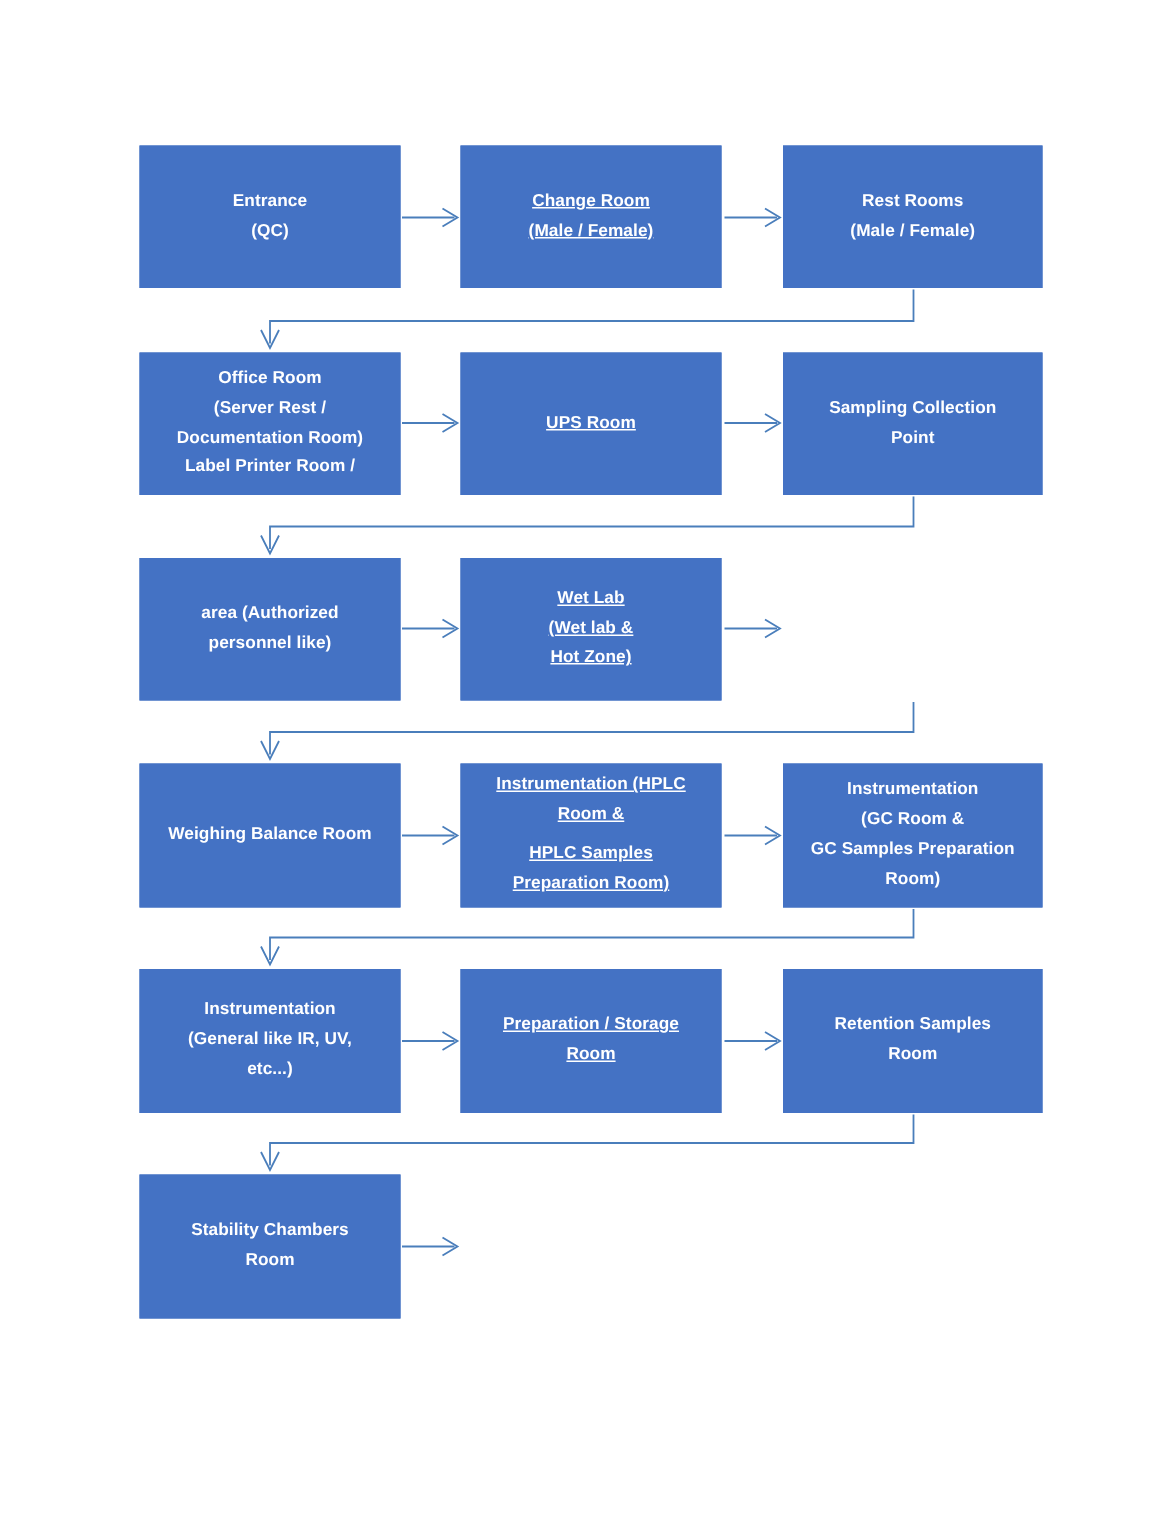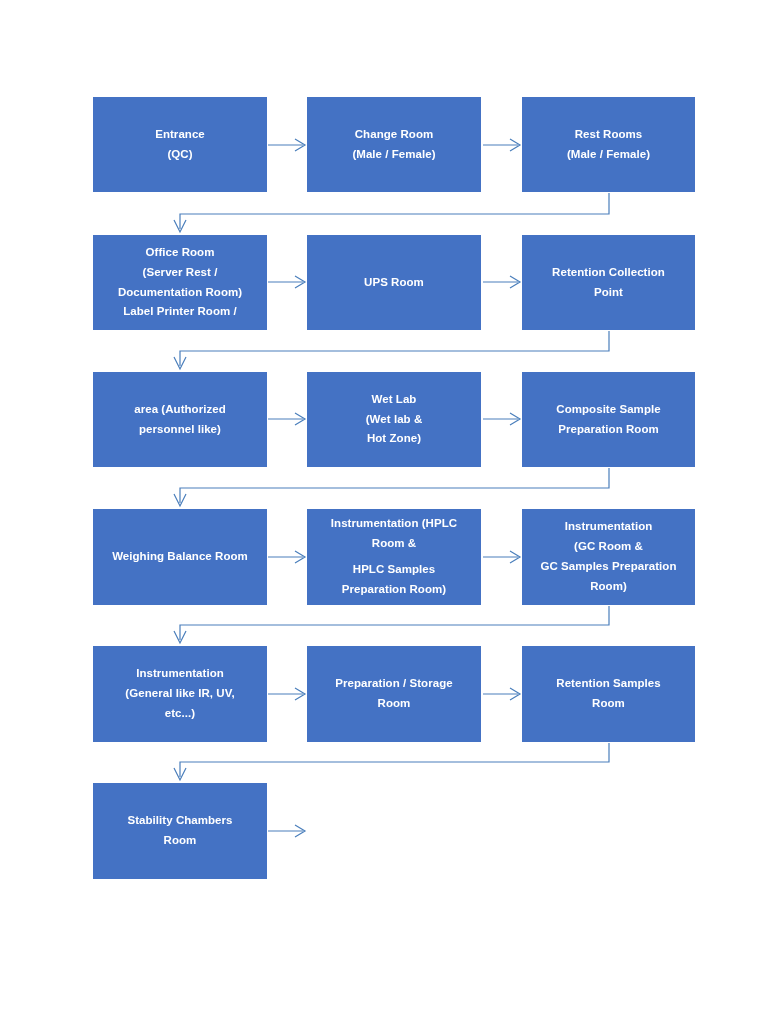--- a/index.html
+++ b/index.html
@@ -48,21 +48,21 @@
   }
   .node .ln {
     display: block;
   }
   .node .ln.gap {
     height: 0.55em;
   }
 
   
   .col1 { left: 93px;  width: 174px; }
-  .col2 { left: 307px; width: 174px; }
+  .col2 { left: 307px; width: 174px; text-decoration: underline; }
   .col3 { left: 522px; width: 173px; }
 
   
   .row1 { top: 93px;  height: 95px; }
   .row2 { top: 231px; height: 95px; }
   .row3 { top: 368px; height: 95px; }
   .row4 { top: 505px; height: 96px; }
   .row5 { top: 642px; height: 96px; }
   .row6 { top: 779px; height: 96px; }
 
@@ -197,42 +197,36 @@
         <span class="ln">Label Printer Room /</span>
       </span>
   </div>
   <div class="node col2 row2">
     <span class="lines">
         <span class="ln">UPS Room</span>
       </span>
   </div>
   <div class="node col3 row2">
     <span class="lines">
-        <span class="ln">Retention Collection</span>
+        <span class="ln">Sampling Collection</span>
         <span class="ln">Point</span>
       </span>
   </div>
 
   <div class="node col1 row3">
     <span class="lines">
         <span class="ln">area (Authorized</span>
         <span class="ln">personnel like)</span>
       </span>
   </div>
   <div class="node col2 row3">
     <span class="lines">
         <span class="ln">Wet Lab</span>
         <span class="ln">(Wet lab &amp;</span>
         <span class="ln">Hot Zone)</span>
-      </span>
-  </div>
-  <div class="node col3 row3">
-    <span class="lines">
-        <span class="ln">Composite Sample</span>
-        <span class="ln">Preparation Room</span>
       </span>
   </div>
 
   <div class="node col1 row4">
     <span class="lines">
         <span class="ln">Weighing Balance Room</span>
       </span>
   </div>
   <div class="node col2 row4">
     <span class="lines">

